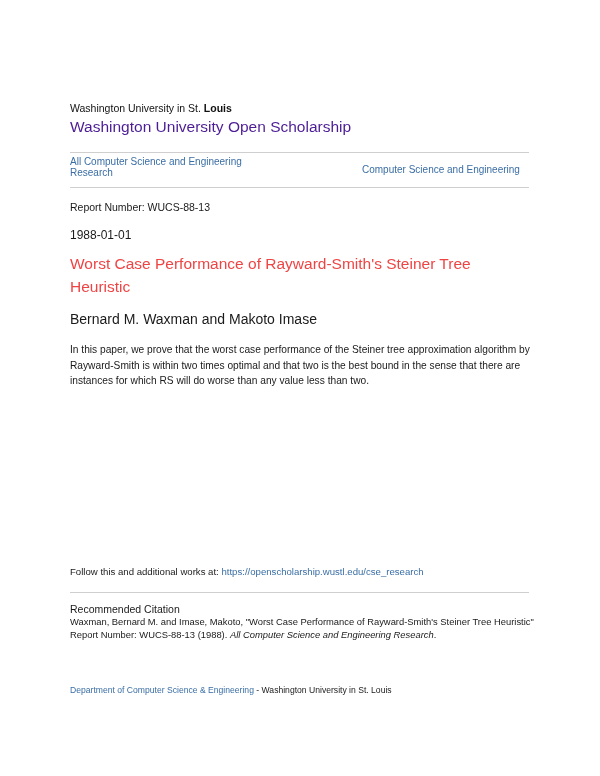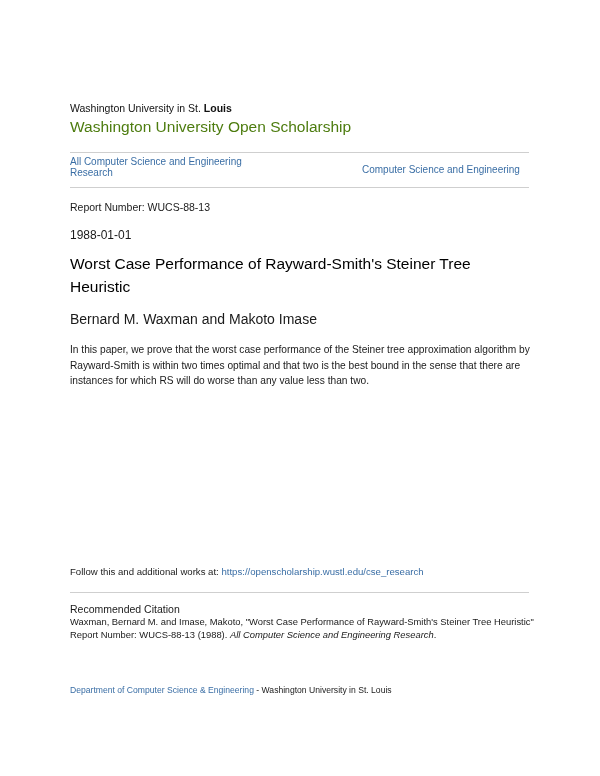--- a/index.html
+++ b/index.html
@@ -3,26 +3,26 @@
 <meta charset="utf-8">
 <style>
   html, body { margin: 0; padding: 0; background: #ffffff; }
   body { width: 600px; height: 776px; position: relative; overflow: hidden;
          font-family: "Liberation Sans", sans-serif; color: #1a1a1a; }
   .abs { position: absolute; }
   .link { color: #3a6ea5; }
   .hr { position: absolute; left: 70px; width: 459px; height: 1px; background: #cfcfcf; }
   #inst { left: 70px; top: 102px; font-size: 10.5px; color: #111; }
   #inst b { font-weight: bold; }
-  #repo { left: 70px; top: 118px; font-size: 15.5px; color: #4d7c0f; }
+  #repo { left: 70px; top: 118px; font-size: 15.5px; color: #4c1d95; }
   #coll-left { left: 70px; top: 157px; font-size: 10px; line-height: 10.5px; width: 200px; }
   #coll-right { left: 362px; top: 164px; font-size: 10px; }
   #report { left: 70px; top: 201px; font-size: 10.5px; }
   #date { left: 70px; top: 228px; font-size: 12px; }
-  #title { left: 70px; top: 252px; font-size: 15.5px; line-height: 23px; width: 440px; color: #000000; }
+  #title { left: 70px; top: 252px; font-size: 15.5px; line-height: 23px; width: 440px; color: #ef4444; }
   #authors { left: 70px; top: 311px; font-size: 14px; }
   #abstract { left: 70px; top: 342px; font-size: 10.2px; line-height: 15.5px; width: 470px; }
   #follow { left: 70px; top: 566px; font-size: 9.6px; }
   #rec-title { left: 70px; top: 603px; font-size: 10.5px; }
   #citation { left: 70px; top: 616px; font-size: 9.4px; line-height: 12.8px; width: 470px; }
   #citation i { font-style: italic; }
   #footer { left: 70px; top: 684px; font-size: 8.6px; line-height: 12px; width: 420px; }
 </style>
 </head>
 <body>

